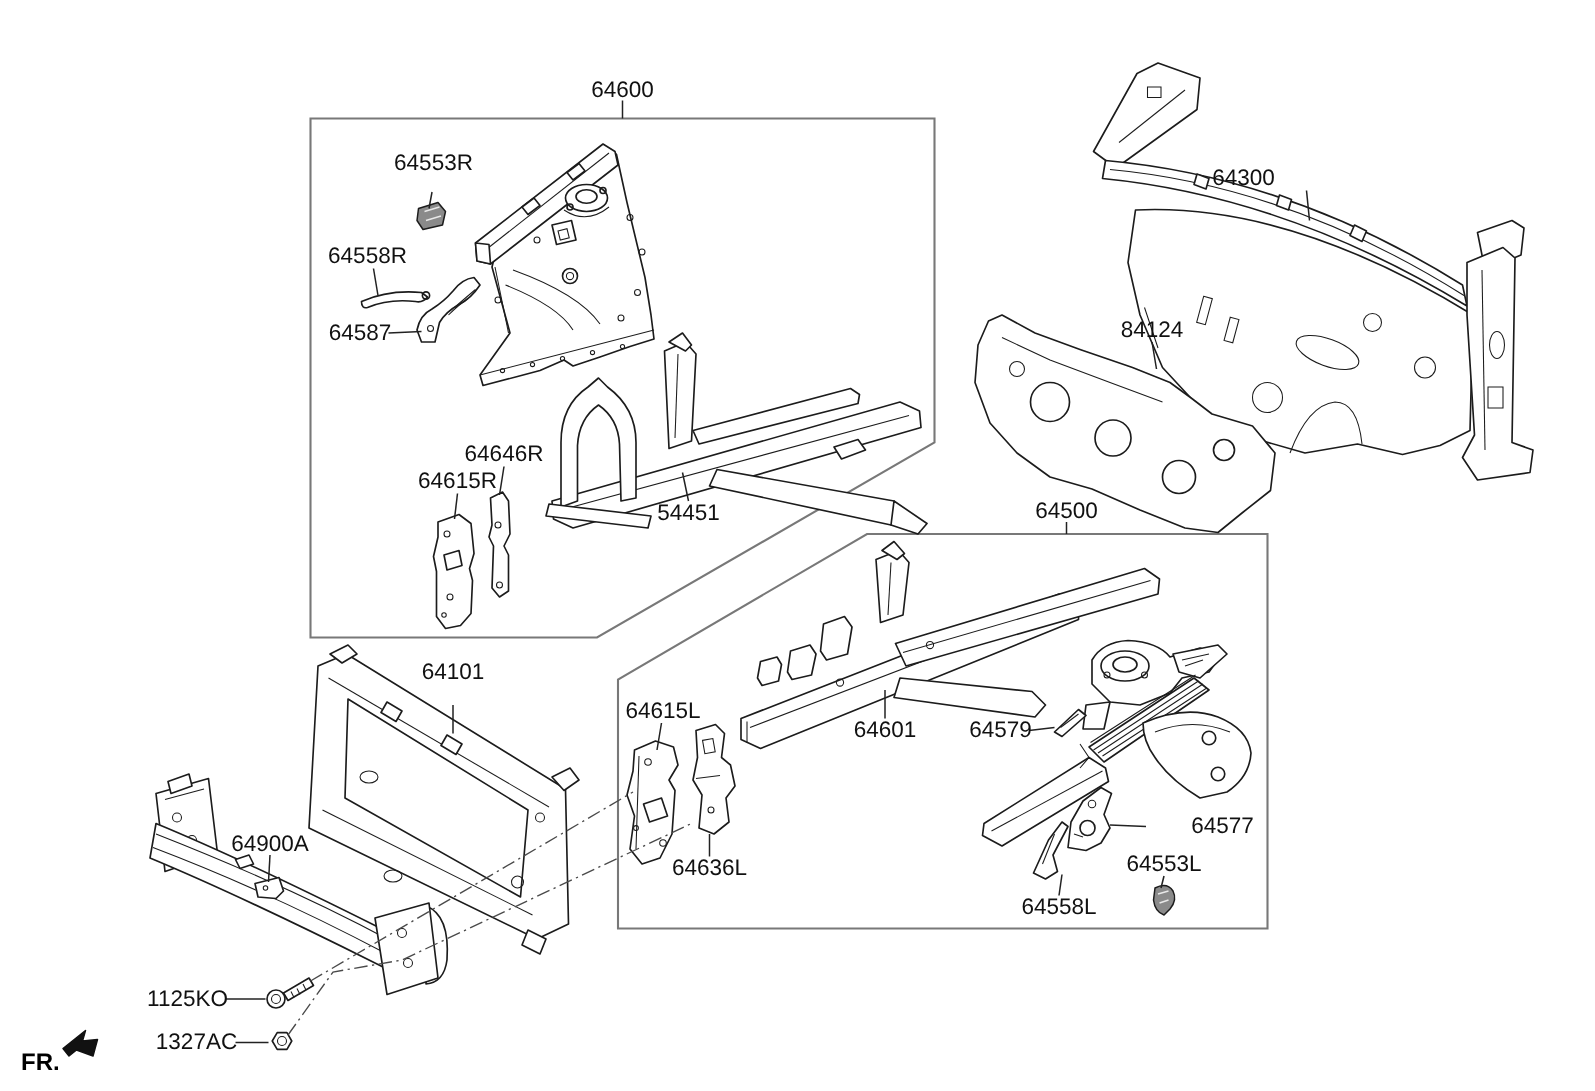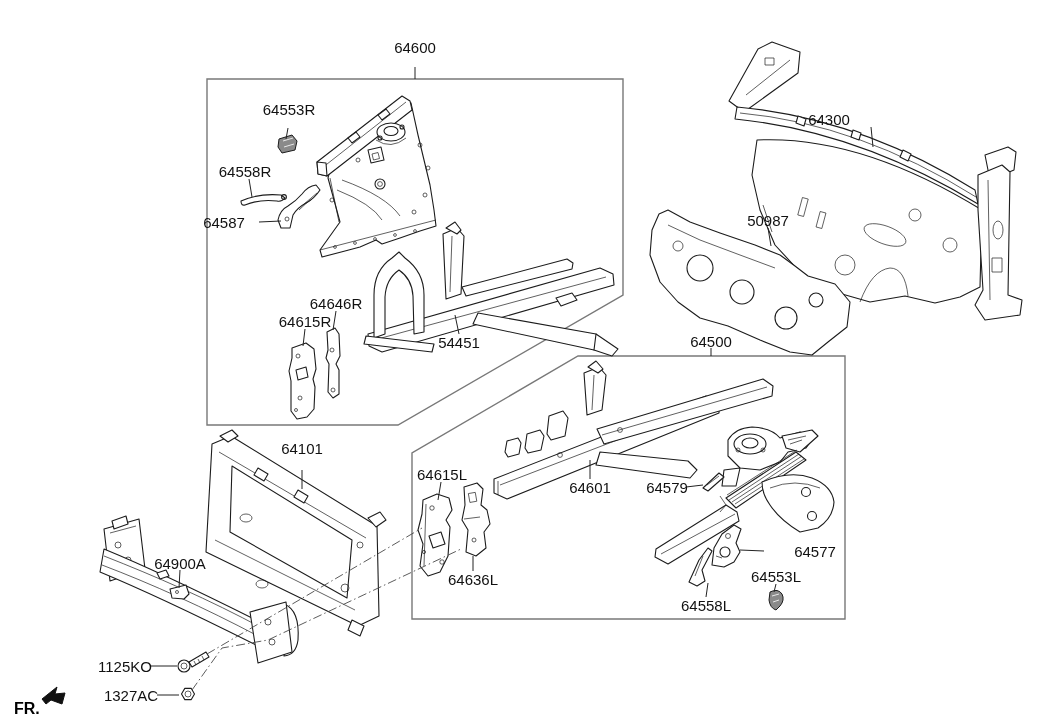--- a/index.html
+++ b/index.html
@@ -291,29 +291,29 @@
     <line class="leader" x1="180" y1="570" x2="179" y2="588"></line>
     <line class="leader" x1="150" y1="666" x2="177" y2="666"></line>
     <line class="leader" x1="157" y1="695" x2="179" y2="695"></line>
   </g>
 
   <g>
     <polygon points="42,699 57,687 55,694 65,693 62,704 51,700 46,704" fill="#111" stroke="#111" stroke-width="1" stroke-linejoin="round"></polygon>
   </g>
 </svg>
 
-<div class="callout" style="left:415px;top:47px">64600</div>
+<div class="callout" style="left:415px;top:60px">64600</div>
 <div class="callout" style="left:289px;top:109px">64553R</div>
 <div class="callout" style="left:245px;top:171px">64558R</div>
-<div class="callout" style="left:224px;top:222px">64587</div>
+<div class="callout" style="left:240px;top:222px">64587</div>
 <div class="callout" style="left:336px;top:303px">64646R</div>
 <div class="callout" style="left:305px;top:321px">64615R</div>
 <div class="callout" style="left:459px;top:342px">54451</div>
 <div class="callout" style="left:829px;top:119px">64300</div>
-<div class="callout" style="left:768px;top:220px">50987</div>
+<div class="callout" style="left:768px;top:220px">84124</div>
 <div class="callout" style="left:711px;top:341px">64500</div>
 <div class="callout" style="left:302px;top:448px">64101</div>
 <div class="callout" style="left:442px;top:474px">64615L</div>
 <div class="callout" style="left:473px;top:579px">64636L</div>
 <div class="callout" style="left:590px;top:487px">64601</div>
 <div class="callout" style="left:667px;top:487px">64579</div>
 <div class="callout" style="left:815px;top:551px">64577</div>
 <div class="callout" style="left:776px;top:576px">64553L</div>
 <div class="callout" style="left:706px;top:605px">64558L</div>
 <div class="callout" style="left:180px;top:563px">64900A</div>

